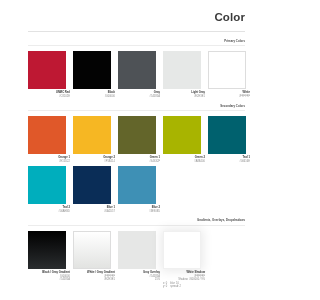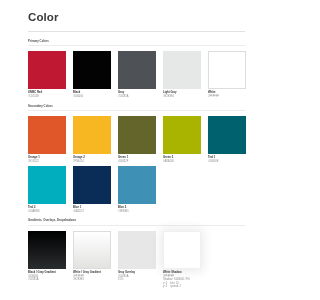--- a/index.html
+++ b/index.html
@@ -13,20 +13,21 @@
     font-family: "Liberation Sans", sans-serif;
     color: #222222;
     overflow: hidden;
   }
   .page {
     width: 267px;
     height: 300px;
     box-sizing: border-box;
     padding: 11px 22px 0 28px;
     background: #ffffff;
+    text-align: right;
   }
   .page-title {
     font-size: 11.5px;
     font-weight: bold;
     color: #3a3a3a;
     letter-spacing: 0.1px;
     margin: 0 0 7px 0;
     line-height: 1.1;
   }
   .title-rule {

